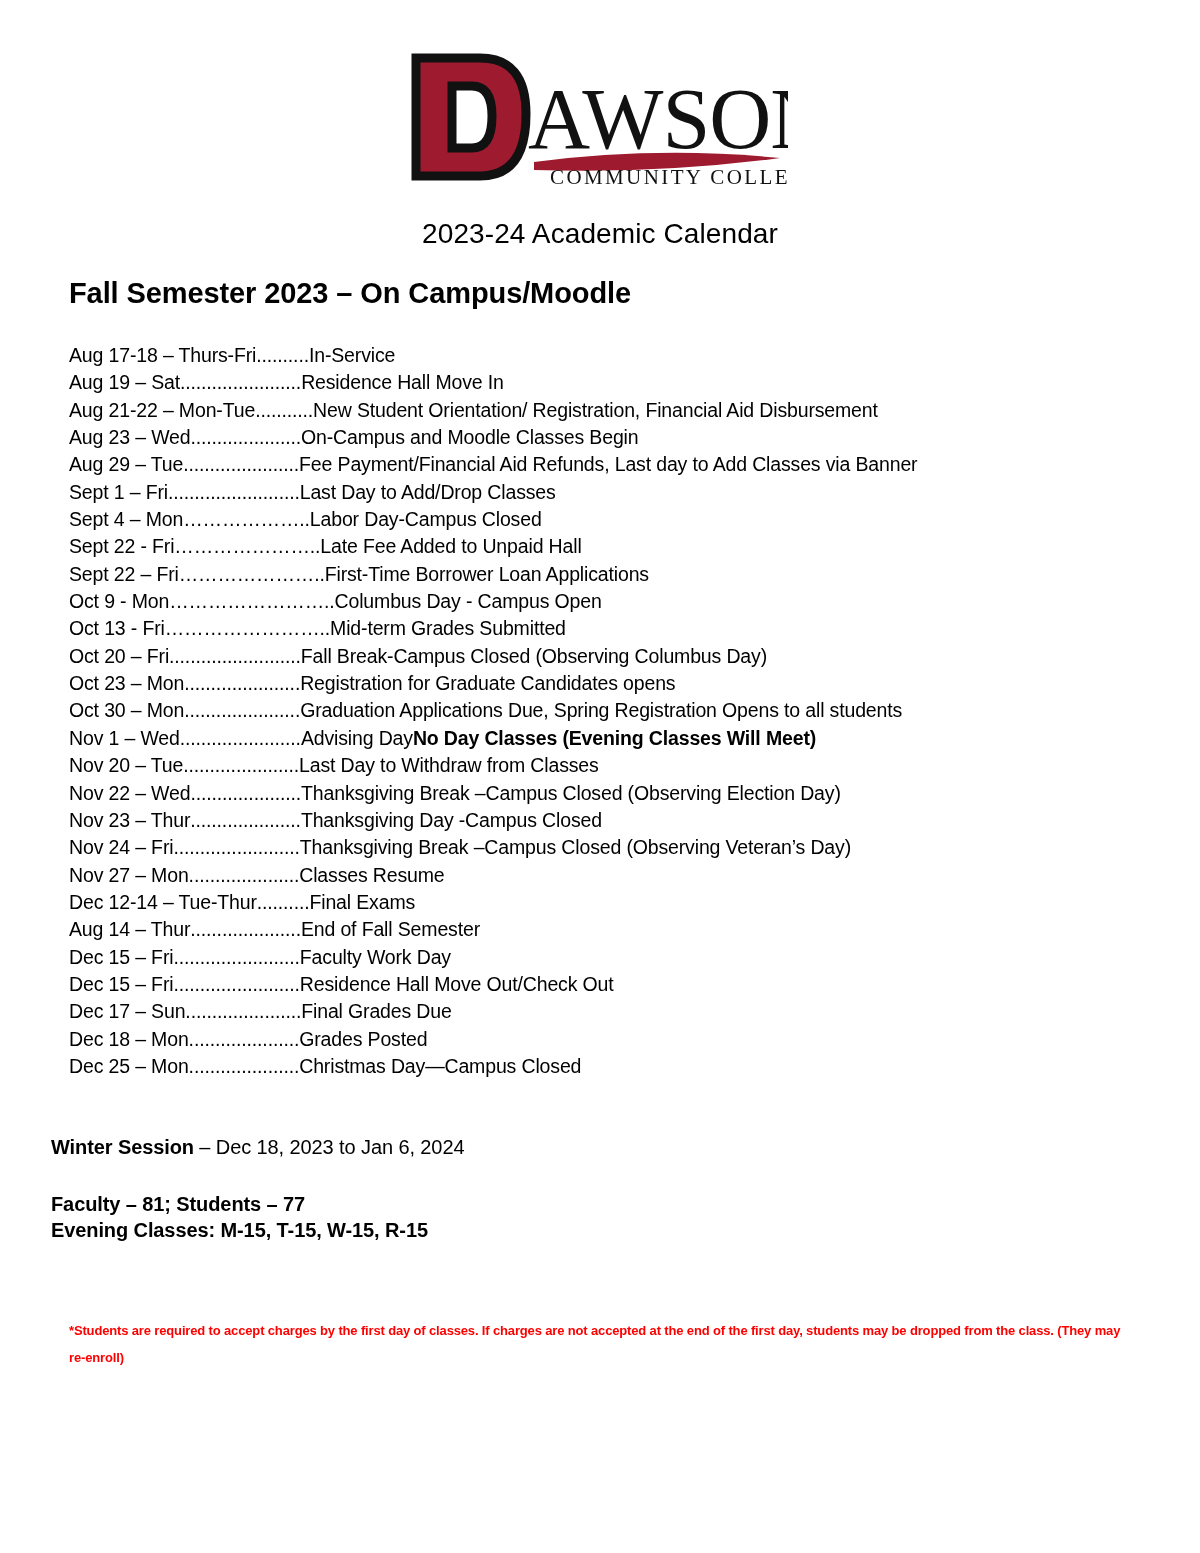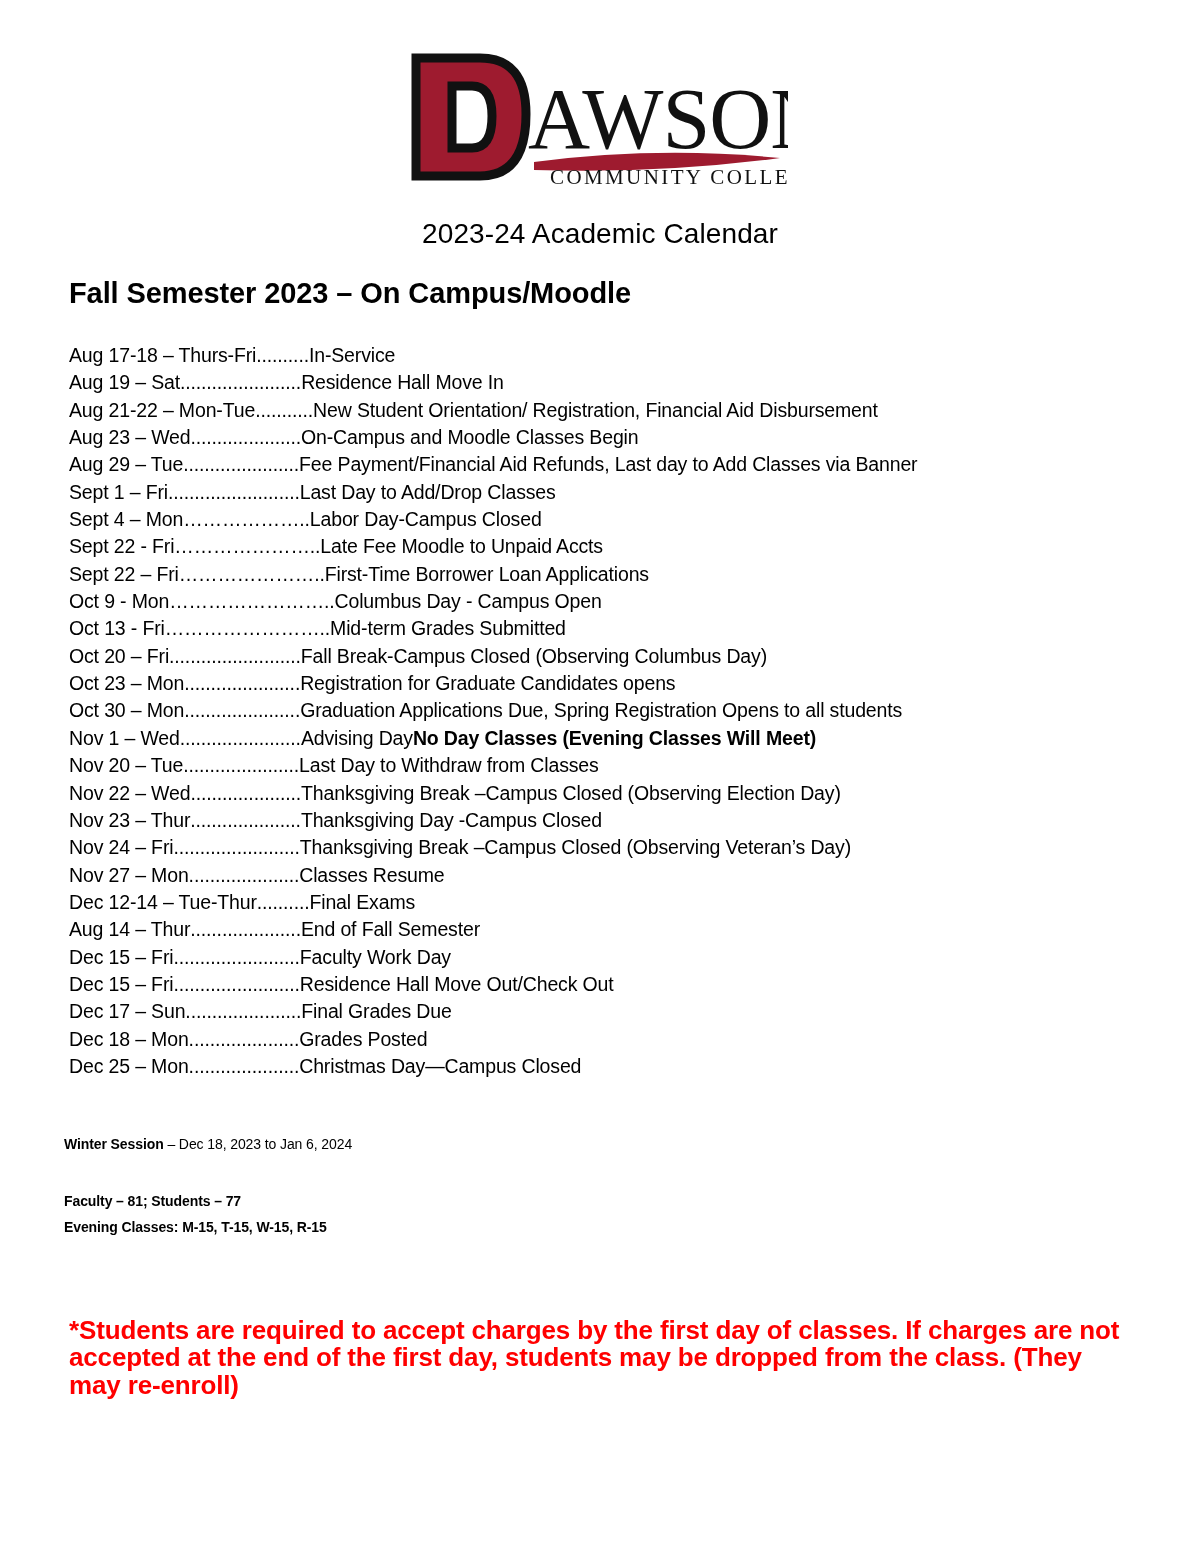--- a/index.html
+++ b/index.html
@@ -81,38 +81,38 @@
     overflow: hidden;
   }
   .cal-desc {
     display: inline-block;
     vertical-align: top;
   }
 
   
   .note {
     position: absolute;
-    left: 64px;
-    font-size: 14px;
+    left: 51px;
+    font-size: 20px;
     white-space: nowrap;
     letter-spacing: -0.1px;
   }
   .note-winter { top: 1136px; }
   .note-faculty { top: 1193px; }
   .note-evening { top: 1219px; }
   .note b { font-weight: bold; }
 
   .warning {
     position: absolute;
     left: 69px;
     top: 1317px;
     width: 1058px;
     color: #ff0000;
     font-weight: bold;
-    font-size: 26px;
+    font-size: 13px;
     line-height: 27.4px;
     letter-spacing: -0.15px;
   }
 </style>
 </head>
 <body>
 
 <div class="page">
 
   <div class="logo-block">
@@ -136,21 +136,21 @@
   <div class="section-title">Fall Semester 2023 – On Campus/Moodle</div>
 
   <div class="cal-list" id="cal-list">
       <div class="cal-row"><span class="cal-date">Aug 17-18 – Thurs-Fri </span><span class="cal-leader">..........</span><span class="cal-desc"> In-Service</span></div>
       <div class="cal-row"><span class="cal-date">Aug 19 – Sat.. </span><span class="cal-leader">.....................</span><span class="cal-desc"> Residence Hall Move In</span></div>
       <div class="cal-row"><span class="cal-date">Aug 21-22 – Mon-Tue</span><span class="cal-leader">...........</span><span class="cal-desc"> New Student Orientation/ Registration, Financial Aid Disbursement</span></div>
       <div class="cal-row"><span class="cal-date">Aug 23 – Wed </span><span class="cal-leader">.....................</span><span class="cal-desc"> On-Campus and Moodle Classes Begin</span></div>
       <div class="cal-row"><span class="cal-date">Aug 29 – Tue. </span><span class="cal-leader">.....................</span><span class="cal-desc"> Fee Payment/Financial Aid Refunds, Last day to Add Classes via Banner</span></div>
       <div class="cal-row"><span class="cal-date">Sept 1 – Fri.... </span><span class="cal-leader">.....................</span><span class="cal-desc"> Last Day to Add/Drop Classes</span></div>
       <div class="cal-row"><span class="cal-date">Sept 4 – Mon </span><span class="cal-leader">………………..</span><span class="cal-desc">Labor Day-Campus Closed</span></div>
-      <div class="cal-row"><span class="cal-date">Sept 22 - Fri</span><span class="cal-leader">…………………..</span><span class="cal-desc">Late Fee Moodle to Unpaid Accts</span></div>
+      <div class="cal-row"><span class="cal-date">Sept 22 - Fri</span><span class="cal-leader">…………………..</span><span class="cal-desc">Late Fee Added to Unpaid Hall</span></div>
       <div class="cal-row"><span class="cal-date">Sept 22 – Fri</span><span class="cal-leader">…………………..</span><span class="cal-desc">First-Time Borrower Loan Applications</span></div>
       <div class="cal-row"><span class="cal-date">Oct 9 - Mon</span><span class="cal-leader">……………………..</span><span class="cal-desc">Columbus Day - Campus Open</span></div>
       <div class="cal-row"><span class="cal-date">Oct 13 - Fri</span><span class="cal-leader">……………………..</span><span class="cal-desc">Mid-term Grades Submitted</span></div>
       <div class="cal-row"><span class="cal-date">Oct 20 – Fri.... </span><span class="cal-leader">.....................</span><span class="cal-desc"> Fall Break-Campus Closed (Observing Columbus Day)</span></div>
       <div class="cal-row"><span class="cal-date">Oct 23 – Mon. </span><span class="cal-leader">.....................</span><span class="cal-desc"> Registration for Graduate Candidates opens</span></div>
       <div class="cal-row"><span class="cal-date">Oct 30 – Mon. </span><span class="cal-leader">.....................</span><span class="cal-desc"> Graduation Applications Due, Spring Registration Opens to all students</span></div>
       <div class="cal-row"><span class="cal-date">Nov 1 – Wed.. </span><span class="cal-leader">.....................</span><span class="cal-desc"> Advising Day </span><b>No Day Classes (Evening Classes Will Meet)</b></div>
       <div class="cal-row"><span class="cal-date">Nov 20 – Tue. </span><span class="cal-leader">.....................</span><span class="cal-desc"> Last Day to Withdraw from Classes</span></div>
       <div class="cal-row"><span class="cal-date">Nov 22 – Wed </span><span class="cal-leader">.....................</span><span class="cal-desc"> Thanksgiving Break –Campus Closed (Observing Election Day)</span></div>
       <div class="cal-row"><span class="cal-date">Nov 23 – Thur </span><span class="cal-leader">.....................</span><span class="cal-desc"> Thanksgiving Day -Campus Closed</span></div>

